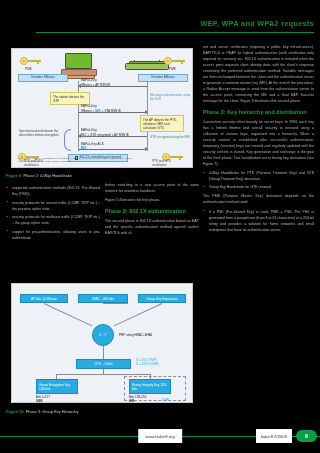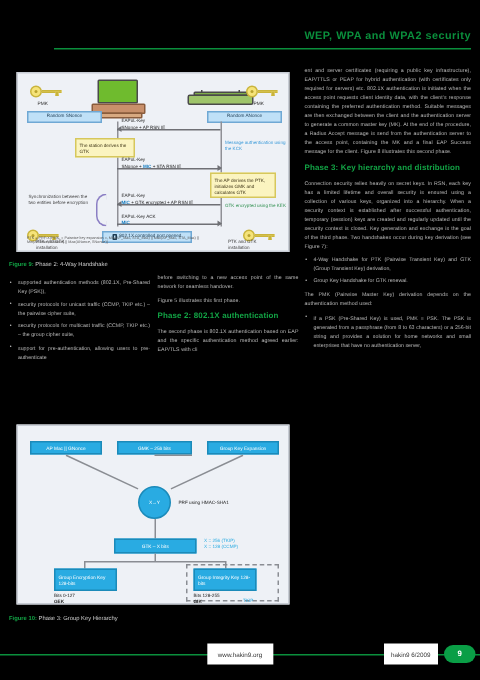--- a/index.html
+++ b/index.html
@@ -178,21 +178,21 @@
     width:21px; height:12px; border-radius:6px;
     display:flex; align-items:center; justify-content:center;
   }
 </style>
 </head>
 <body>
 
 <div class="page">
 
   <div class="hdr">
-    <div class="hdr-title">WEP, WPA and WPA2 security</div>
+    <div class="hdr-title">WEP, WPA and WPA2 requests</div>
     <div class="hdr-rule"></div>
   </div>
 
   <div class="fig9">
 
     <div class="key-icon" style="left:8px;top:7px;">
       <div class="kcirc"></div>
         <div class="kdot"></div>
         <div class="kstem"></div>
         <div class="ktooth"></div>

